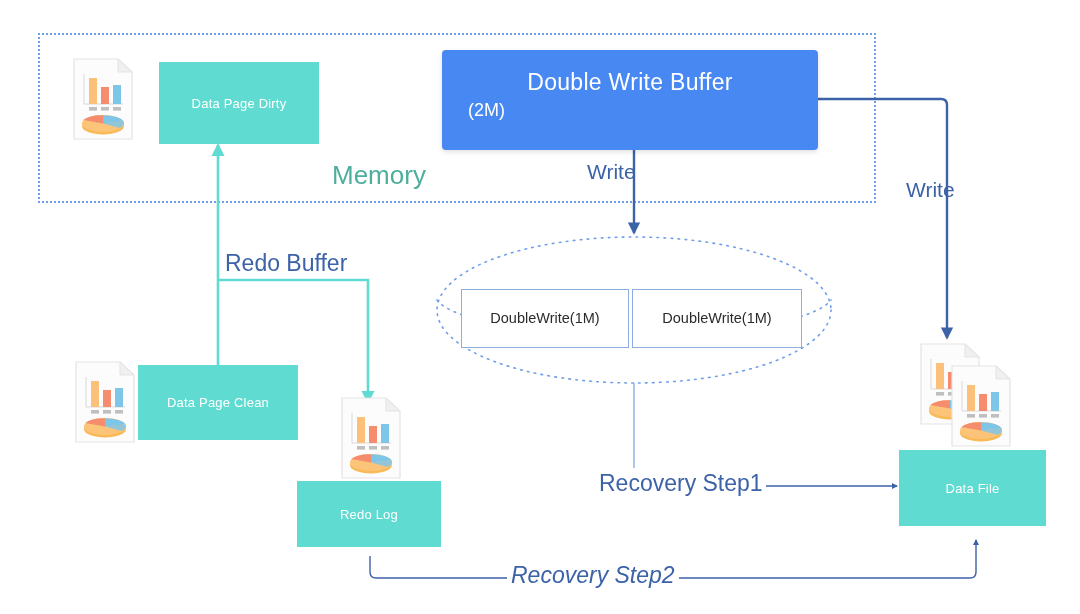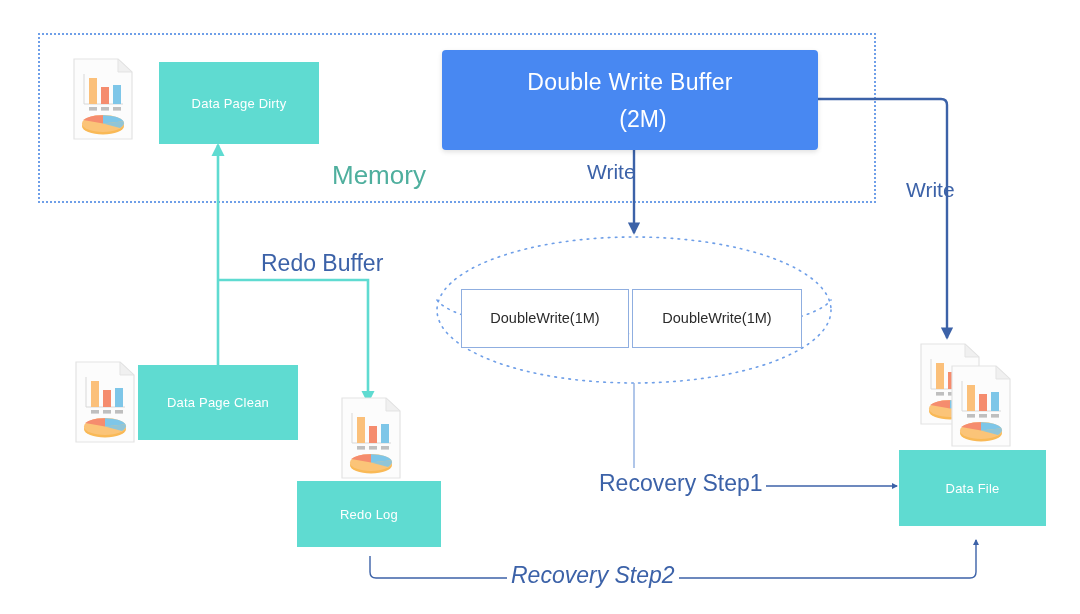--- a/index.html
+++ b/index.html
@@ -19,22 +19,22 @@
   }
   .bluebox{
     position:absolute;background:#4888F2;color:#ffffff;border-radius:4px;
     box-shadow:0 2px 5px rgba(0,0,0,.12);
   }
   .bluebox .t1{
     position:absolute;left:0;right:0;top:19px;text-align:center;
     font-size:23px;letter-spacing:.3px;
   }
   .bluebox .t2{
-    position:absolute;left:0;right:0;top:56px;text-align:center;
-    font-size:23px;padding-left:26px;
+    position:absolute;left:0;right:0;top:50px;
+    font-size:18px;padding-left:26px;
   }
   .dwbox{
     position:absolute;background:#ffffff;border:1px solid #8FAEE0;
     display:flex;flex-direction:row;align-items:center;justify-content:center;
     color:#2b2b2b;font-size:14.5px;line-height:1.42;
   }
   .dwbox span{display:block;text-align:center;}
 
   
   .lbl{position:absolute;white-space:nowrap;}
@@ -195,19 +195,19 @@
 
   <div class="dwbox" style="left:632px;top:289px;width:168px;height:57px;">
     <span>Double</span>
     <span>Write(1M)</span>
   </div>
 
   <div class="lbl lbl-write" style="left:587px;top:160px;">Write</div>
 
   <div class="lbl lbl-write" style="left:906px;top:178px;">Write</div>
 
-  <div class="lbl lbl-blue" style="left:225px;top:250px;margin-left:36px;">Redo Buffer</div>
+  <div class="lbl lbl-blue" style="left:225px;top:250px;">Redo Buffer</div>
 
   <div class="lbl lbl-blue" style="left:596px;top:470px;background:#ffffff;padding:0 3px;">Recovery Step1</div>
 
   <div class="lbl lbl-blue" style="left:507px;top:562px;background:#ffffff;padding:0 4px;font-style:italic;">Recovery Step2</div>
 
 </div>
 
 </body></html>

